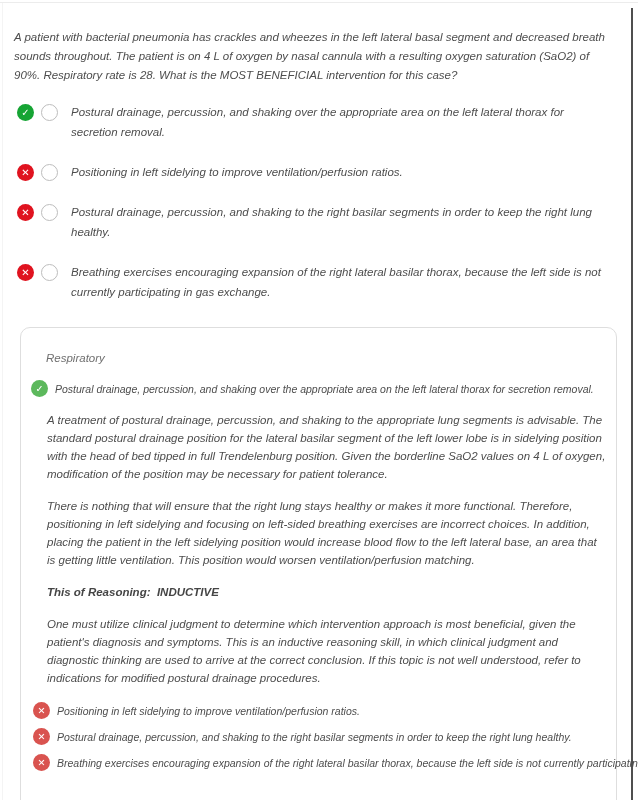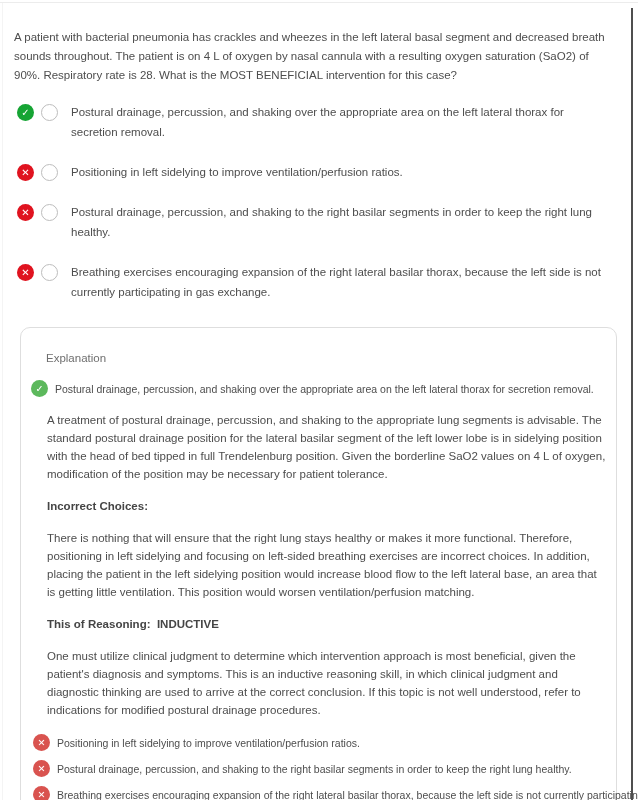--- a/index.html
+++ b/index.html
@@ -5,20 +5,21 @@
   * { margin:0; padding:0; box-sizing:border-box; }
   html,body { background:#ffffff; }
   body { font-family:"Liberation Sans","DejaVu Sans",sans-serif; }
 
   .page {
     position:relative;
     width:638px; height:800px;
     background:#ffffff;
     overflow:hidden;
     color:#4e4e4e;
+    font-style:italic;
   }
   .top-rule  { position:absolute; top:2px; left:0; width:100%; height:1px; background:#ececec; }
   .left-rule { position:absolute; top:3px; left:2px; bottom:0; width:1px; background:#f4f4f4; }
   .right-rule{ position:absolute; top:8px; right:5px; bottom:0; width:2px; background:#4f4f4f; }
 
   .question {
     margin:28px 24px 0 14px;
     font-size:11.5px; line-height:19px;
     color:#4d4d4d;
   }
@@ -125,30 +126,29 @@
 
     <div class="option-row">
       <span class="status-icon incorrect">✕</span>
       <span class="radio"></span>
       <div class="option-text">Breathing exercises encouraging expansion of the right lateral basilar thorax, because the left side is not currently participating in gas exchange.</div>
     </div>
 
   </div>
 
   <div class="panel">
-    <div class="panel-title">Explanation</div>
+    <div class="panel-title">Respiratory</div>
 
     <div class="correct-line">
       <span class="soft-icon green">✓</span>
       <span class="txt">Postural drainage, percussion, and shaking over the appropriate area on the left lateral thorax for secretion removal.</span>
     </div>
 
     <p>A treatment of postural drainage, percussion, and shaking to the appropriate lung segments is advisable. The standard postural drainage position for the lateral basilar segment of the left lower lobe is in sidelying position with the head of bed tipped in full Trendelenburg position. Given the borderline SaO2 values on 4 L of oxygen, modification of the position may be necessary for patient tolerance.</p>
 
-    <p class="bold">Incorrect Choices:</p>
 
     <p>There is nothing that will ensure that the right lung stays healthy or makes it more functional. Therefore, positioning in left sidelying and focusing on left-sided breathing exercises are incorrect choices. In addition, placing the patient in the left sidelying position would increase blood flow to the left lateral base, an area that is getting little ventilation. This position would worsen ventilation/perfusion matching.</p>
 
     <p class="bold">This of Reasoning:  INDUCTIVE</p>
 
     <p>One must utilize clinical judgment to determine which intervention approach is most beneficial, given the patient's diagnosis and symptoms. This is an inductive reasoning skill, in which clinical judgment and diagnostic thinking are used to arrive at the correct conclusion. If this topic is not well understood, refer to indications for modified postural drainage procedures.</p>
 
     <div class="incorrect-list">
       <div class="incorrect-item">
         <span class="soft-icon red">✕</span>

